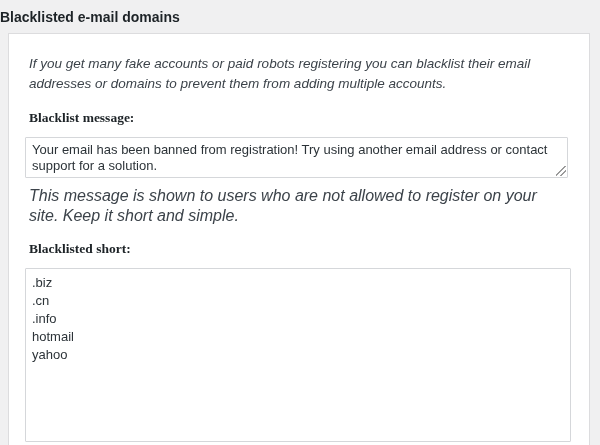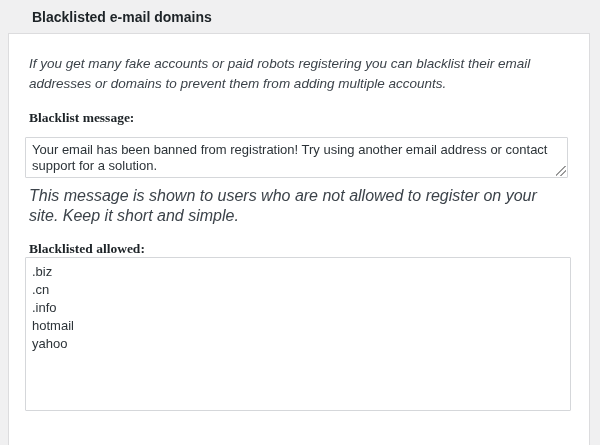--- a/index.html
+++ b/index.html
@@ -14,21 +14,21 @@
   }
   *{box-sizing:border-box;}
   html,body{margin:0;padding:0;}
   body{
     width:600px;height:445px;overflow:hidden;
     background:var(--page-bg);
     font-family:"Liberation Sans","DejaVu Sans",sans-serif;
     color:var(--body-text);
   }
   .section-title{
-    margin:0;padding:10px 17px 0 32px;
+    margin:0;padding:10px 17px 0 0;
     font-size:14px;line-height:14px;font-weight:bold;
     color:var(--heading-text);
   }
   .panel{
     margin:9px 10px 0 8px;
     width:582px;height:500px;
     background:var(--panel-bg);
     border:1px solid var(--panel-border);
     padding:20px 16px 0 16px;
   }
@@ -63,21 +63,21 @@
         transparent 0 45%, var(--handle-color) 45% 55%, transparent 55% 70%,
         var(--handle-color) 70% 80%, transparent 80% 100%);
     cursor:nwse-resize;
   }
   .help{
     margin:8px 0 0 4px;max-width:535px;
     font-style:italic;font-size:16px;line-height:20px;
     color:var(--body-text);
   }
   .emails-textarea{
-    width:546px;height:154px;
+    margin-top:11px;width:546px;height:174px;
     padding:5px 8px 5px 6px;line-height:18px;
   }
 </style>
 </head>
 <body>
 
 <h3 class="section-title">Blacklisted e-mail domains</h3>
 
 <div class="panel">
 
@@ -85,21 +85,21 @@
 
   <label class="field-label">Blacklist message:</label>
 
   <div class="ta-wrap">
     <textarea class="message-textarea" spellcheck="false" style="">Your email has been banned from registration! Try using another email address or contact support for a solution.</textarea>
     <span class="resize-handle"></span>
   </div>
 
   <p class="help">This message is shown to users who are not allowed to register on your site. Keep it short and simple.</p>
 
-  <label class="field-label second">Blacklisted allowed:</label>
+  <label class="field-label second">Blacklisted short:</label>
 
   <textarea class="emails-textarea" spellcheck="false" style="">.biz
 .cn
 .info
 hotmail
 yahoo</textarea>
 
 </div>
 
 </body></html>

